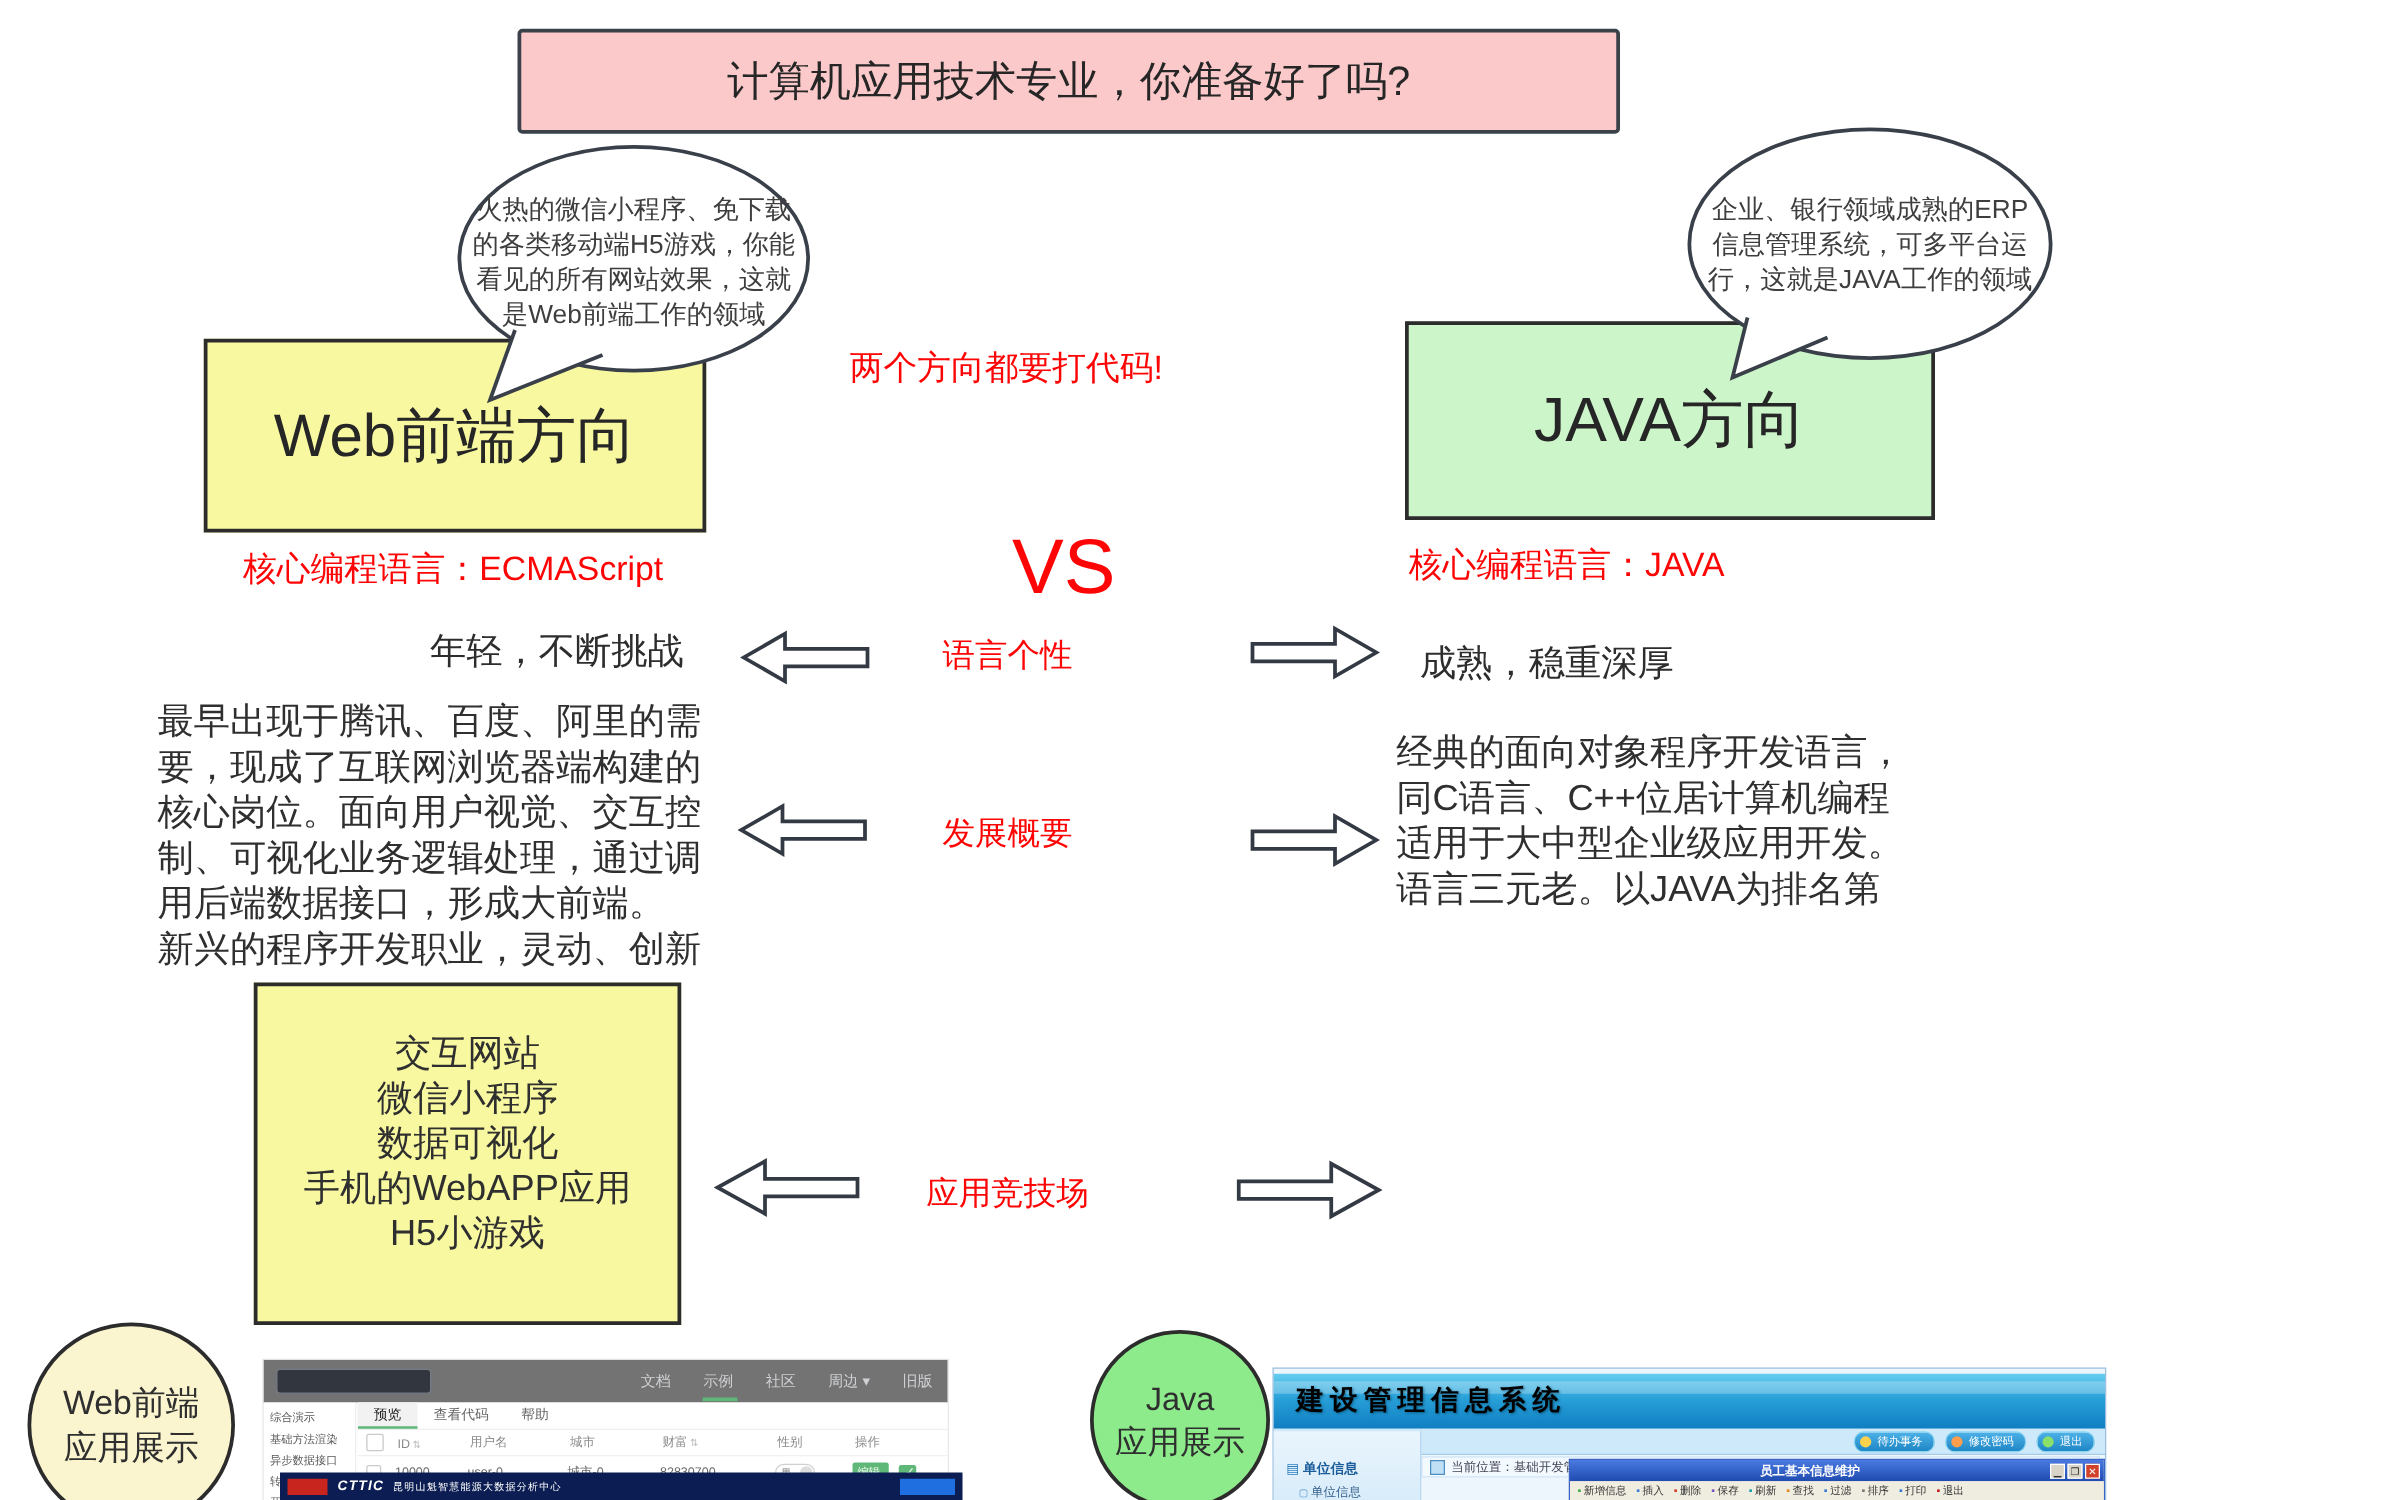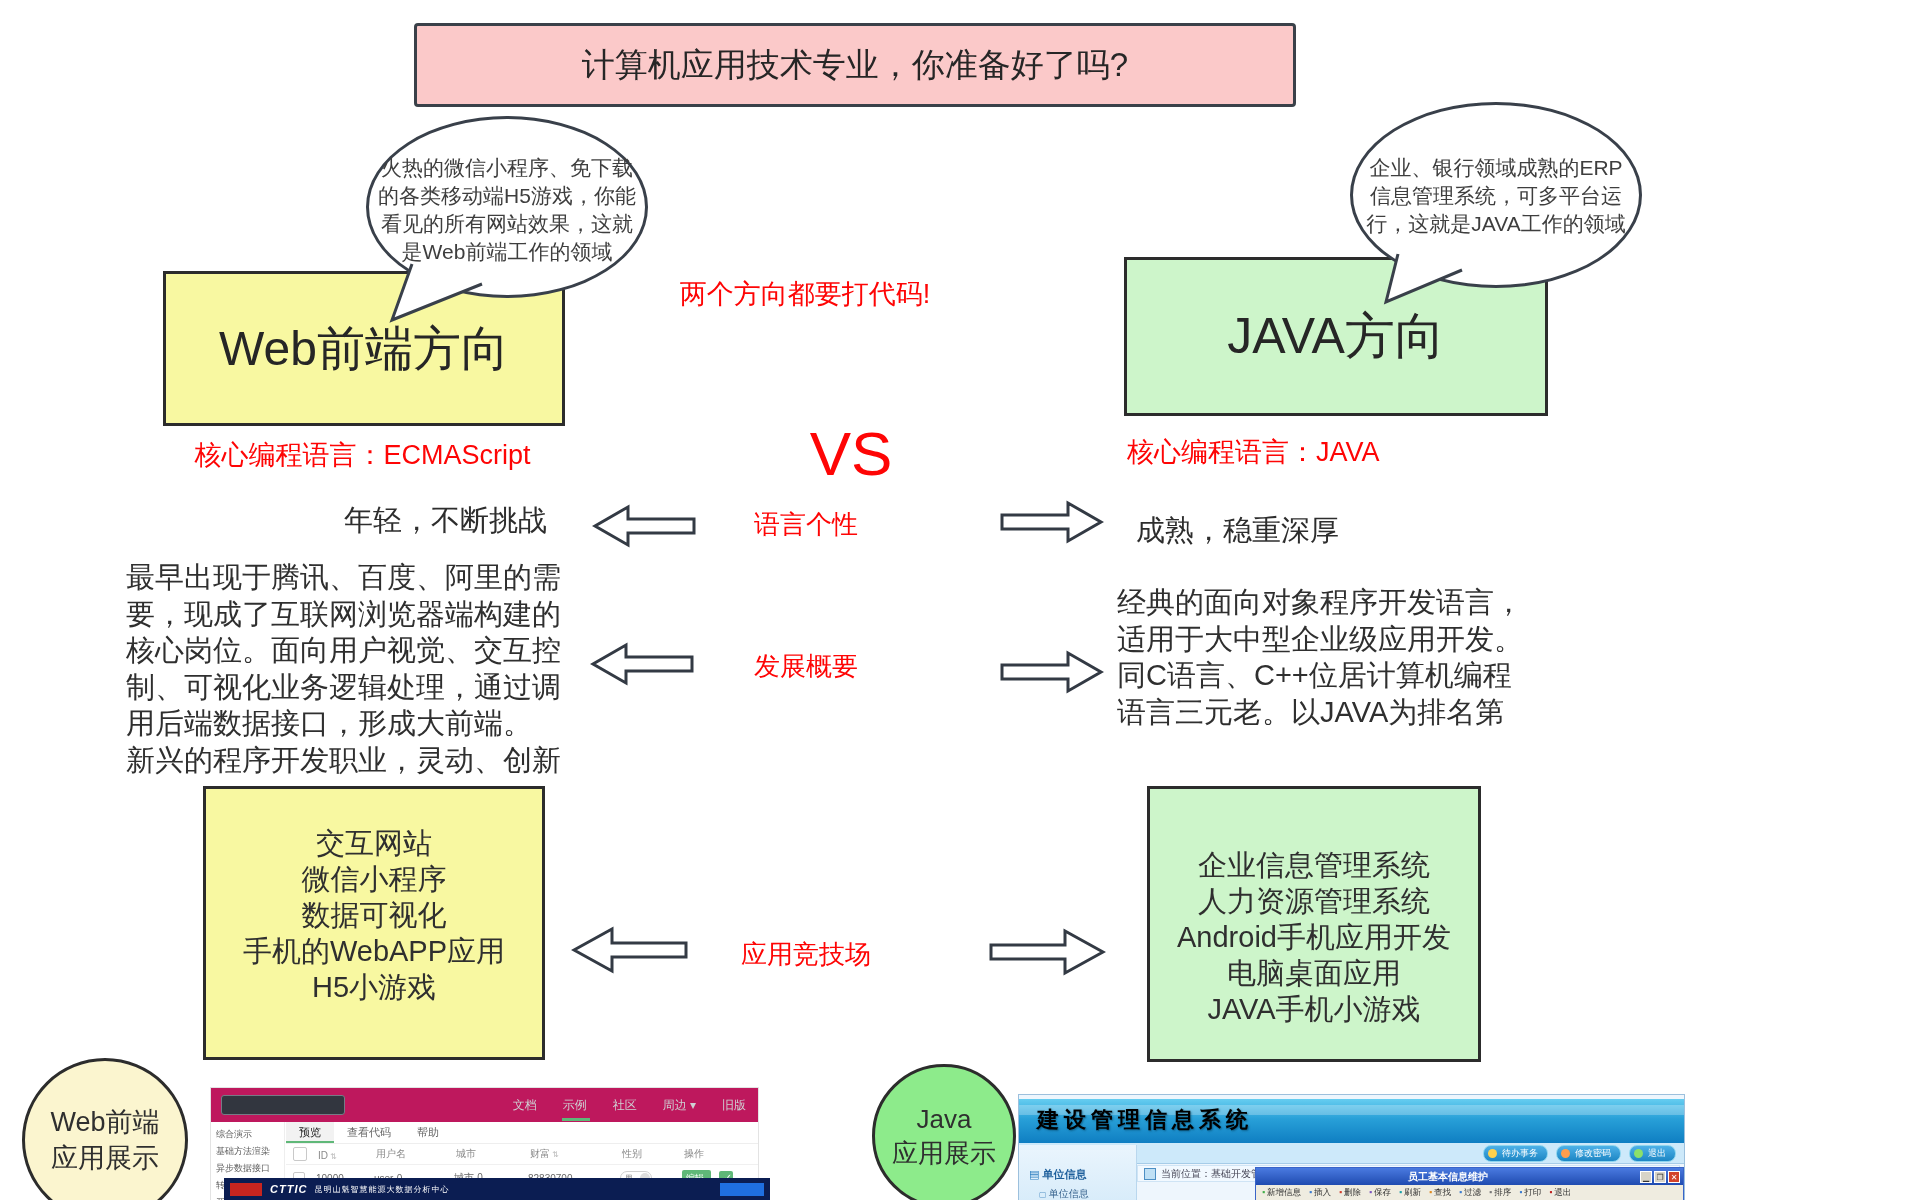--- a/index.html
+++ b/index.html
@@ -54,21 +54,21 @@
 
   
   .circle{border-radius:50%;border:3px solid #2c2c2c;display:flex;flex-direction:column;
           align-items:center;justify-content:center;z-index:6;color:#2f2f2f;text-align:center;}
   #circleWeb{left:22px;top:1058px;width:160px;height:158px;background:#fbf5cf;font-size:27px;line-height:36px;}
   #circleJava{left:872px;top:1064px;width:138px;height:138px;background:#8deb8b;font-size:26px;line-height:34px;}
 
   
   #shotWeb{left:211px;top:1088px;width:547px;height:112px;background:#fff;z-index:1;
            box-shadow:0 0 0 1px #e3e3e3;font-family:"Liberation Sans","DejaVu Sans",sans-serif;}
-  .lh{position:absolute;left:0;top:0;right:0;height:34px;background:#be185d;}
+  .lh{position:absolute;left:0;top:0;right:0;height:34px;background:#737373;}
   .lsearch{position:absolute;left:10px;top:7px;width:122px;height:18px;border:1px solid #767b86;border-radius:3px;background:#32363f;}
   .lnav{position:absolute;right:12px;top:0;height:34px;display:flex;gap:26px;align-items:center;font-size:12px;color:#cfd0d3;}
   .lnav span{white-space:nowrap;}
   .lnav-under{position:absolute;right:168px;top:30px;width:28px;height:3px;background:#5fb878;}
   .lside{position:absolute;left:0;top:34px;width:74px;bottom:0;background:#fff;border-right:1px solid #eee;
          padding-top:4px;font-size:9px;color:#5a5a5a;box-sizing:border-box;}
   .lside div{padding:2px 5px;white-space:nowrap;overflow:hidden;}
   .lmain{position:absolute;left:75px;top:34px;right:0;bottom:0;background:#fff;}
   .ltabs{display:flex;height:21px;align-items:center;font-size:11px;color:#666;border-bottom:1px solid #eee;}
   .ltabs span{padding:0 13px;line-height:21px;white-space:nowrap;}
@@ -218,38 +218,31 @@
   <div class="abs para" id="ovWeb">
     <div>最早出现于腾讯、百度、阿里的需</div>
   <div>要，现成了互联网浏览器端构建的</div>
       <div>核心岗位。面向用户视觉、交互控</div>
       <div>制、可视化业务逻辑处理，通过调</div>
       <div>用后端数据接口，形成大前端。</div>
       <div>新兴的程序开发职业，灵动、创新</div>
     </div>
   <div class="abs para" id="ovJava">
     <div>经典的面向对象程序开发语言，</div>
-  <div>适用于大中型企业级应用开发。</div>
-      <div>同C语言、C++位居计算机编程</div>
+  <div>同C语言、C++位居计算机编程</div>
+      <div>适用于大中型企业级应用开发。</div>
       <div>语言三元老。以JAVA为排名第</div>
     </div>
 
   <div class="abs arena" id="arenaWeb">
     <div>交互网站</div>
   <div>微信小程序</div>
       <div>数据可视化</div>
       <div>手机的WebAPP应用</div>
       <div>H5小游戏</div>
-    </div>
-  <div class="abs arena" id="arenaJava">
-    <div>企业信息管理系统</div>
-  <div>人力资源管理系统</div>
-      <div>Android手机应用开发</div>
-      <div>电脑桌面应用</div>
-      <div>JAVA手机小游戏</div>
     </div>
 
   <div class="abs circle" id="circleWeb">
     <div>Web前端</div>
   <div>应用展示</div>
     </div>
   <div class="abs circle" id="circleJava">
     <div>Java</div>
   <div>应用展示</div>
     </div>

